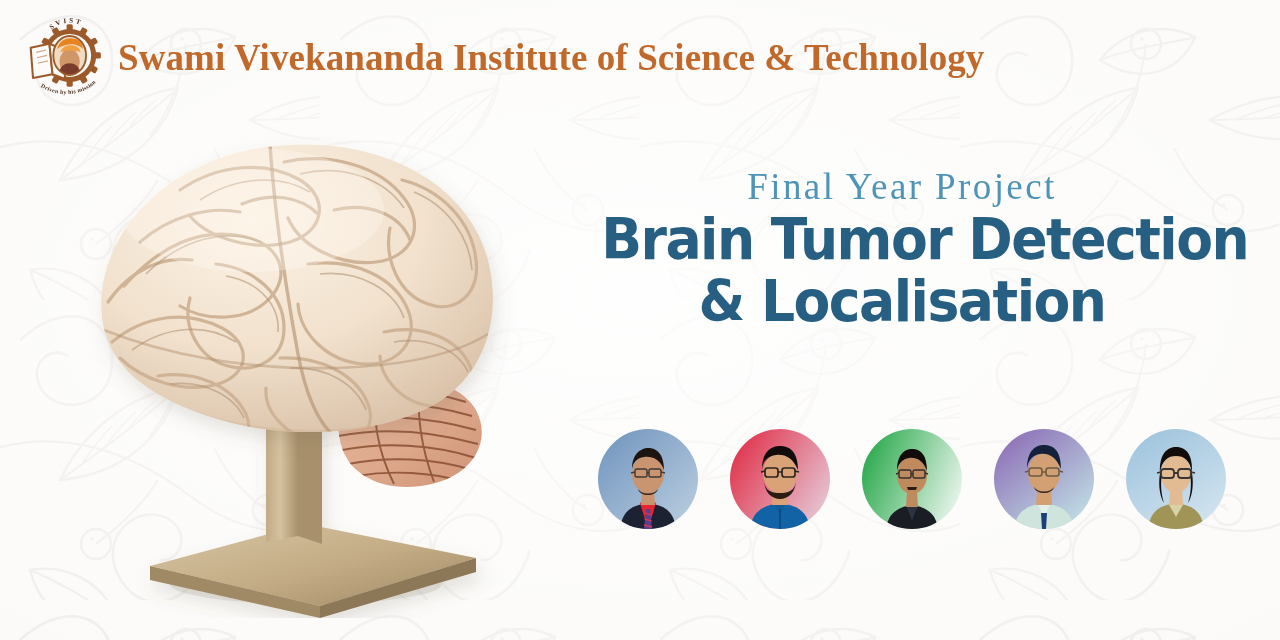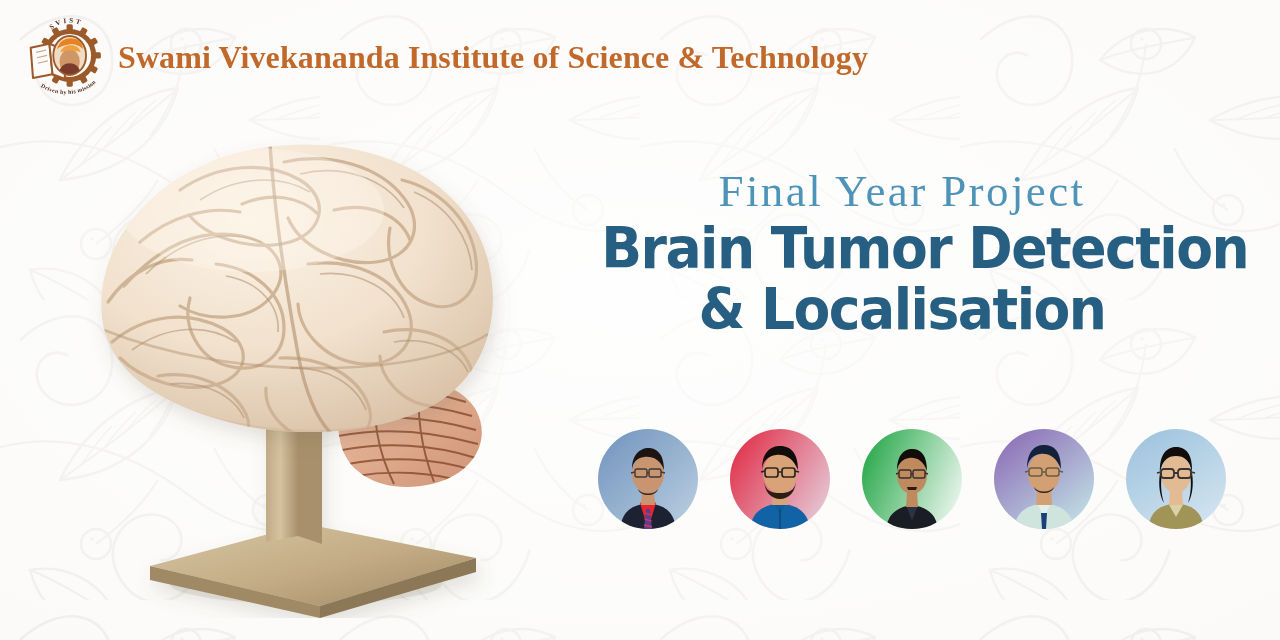--- a/index.html
+++ b/index.html
@@ -43,21 +43,21 @@
   #logo-mark {
     width: 78px;
     height: 78px;
     flex: 0 0 78px;
     display: block;
   }
 
   #institute-name {
     font-family: "Liberation Serif", "DejaVu Serif", serif;
     font-weight: 700;
-    font-size: 32px;
+    font-size: 37px;
     letter-spacing: 0.1px;
     color: #c1692a;
     white-space: nowrap;
     line-height: 1;
   }
 
   
   #brain-figure {
     position: absolute;
     left: 84px;
@@ -73,21 +73,21 @@
     position: absolute;
     right: 58px;
     top: 168px;
     width: 640px;
     text-align: center;
     z-index: 5;
   }
 
   #eyebrow {
     font-family: "Liberation Serif", "DejaVu Serif", serif;
-    font-size: 45px;
+    font-size: 37px;
     line-height: 1.04;
     font-weight: 400;
     color: #4e93b8;
     letter-spacing: 2.4px;
     margin-bottom: 4px;
     white-space: nowrap;
   }
 
   .title-line {
     font-family: "DejaVu Sans", "Liberation Sans", sans-serif;

